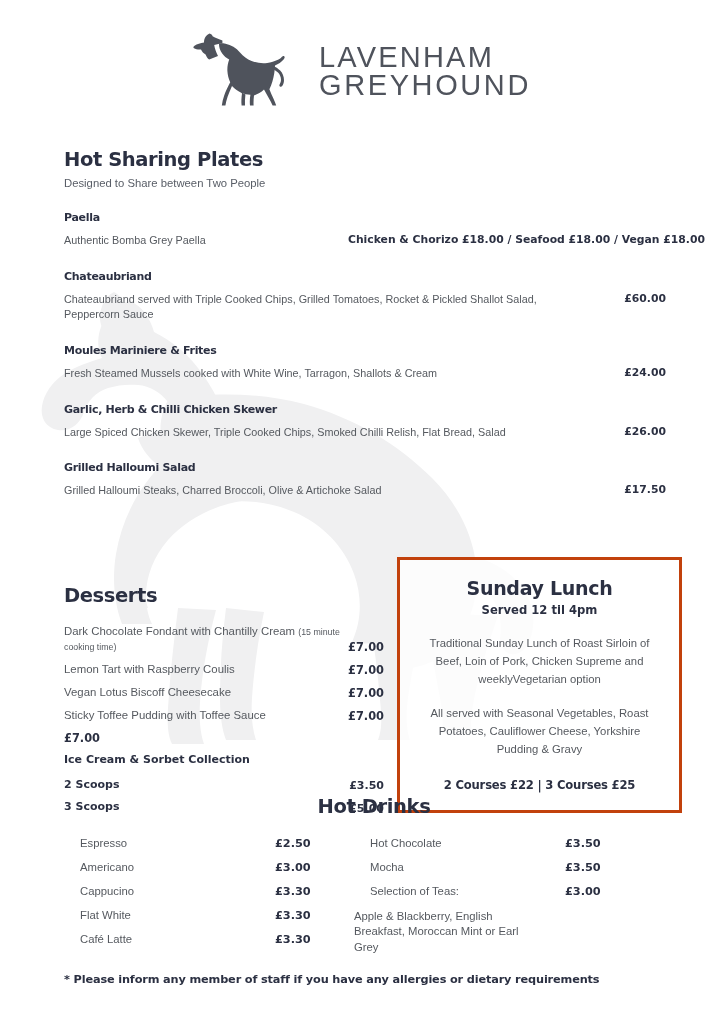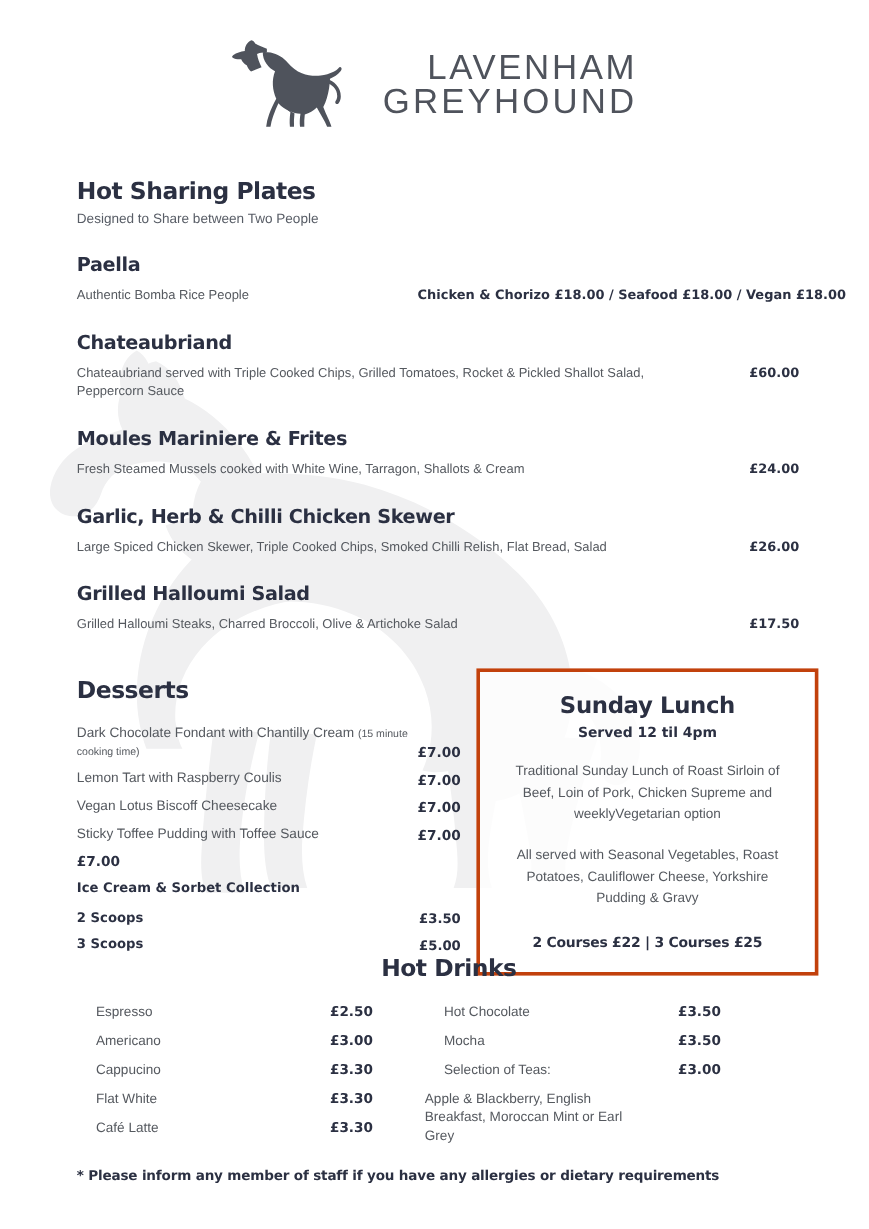--- a/index.html
+++ b/index.html
@@ -49,37 +49,36 @@
   .logo-mark { width: 108px; height: 82px; flex: 0 0 auto; }
   .logo-mark svg { width: 100%; height: 100%; display: block; }
   .logo-text {
     margin-left: 18px;
     line-height: 0.98;
     color: #4f535c;
     font-family: "Liberation Sans", sans-serif;
     font-weight: 400;
     font-size: 29px;
     letter-spacing: 2.2px;
-    text-align: right;
   }
   .logo-text .l2 { font-size: 29px; letter-spacing: 2.6px; }
 
   
   .section-title {
     font-family: "DejaVu Sans", sans-serif;
     font-weight: bold;
     font-size: 19.5px;
     color: #2b3042;
     letter-spacing: -0.4px;
     margin: 0;
   }
   .item-title {
     font-family: "DejaVu Sans", sans-serif;
     font-weight: bold;
-    font-size: 16px;
+    font-size: 11px;
     color: #2b3042;
     letter-spacing: -0.3px;
     margin: 0;
   }
   .sub-note {
     font-size: 11.3px;
     color: #585d66;
     margin: 0;
   }
   .desc {
@@ -111,21 +110,21 @@
     font-weight: bold;
     font-size: 10.8px;
     color: #2b3042;
     white-space: nowrap;
     margin-left: 38px;
   }
   #dish-paella .dish-row .desc { flex: 0 0 232px; }
   #dish-paella .dish-row .paella-prices { flex: 1 1 auto; text-align: left; }
 
   
-  #desserts { position: absolute; left: 64px; top: 564px; width: 320px; }
+  #desserts { position: absolute; left: 64px; top: 584px; width: 320px; }
   #desserts .section-title { margin-bottom: 17px; }
   .dessert-row {
     display: flex;
     align-items: flex-end;
     justify-content: space-between;
     margin-bottom: 8px;
   }
   .dessert-row .d-name { font-size: 11.4px; color: #55595f; line-height: 1.32; }
   .dessert-row .d-name .tiny { font-size: 8.8px; color: #55595f; }
   .dessert-row .price { font-size: 11.4px; }
@@ -304,21 +303,21 @@
     </div>
   </div>
 
   <section id="hot-sharing">
     <h2 class="section-title">Hot Sharing Plates</h2>
     <p class="sub-note">Designed to Share between Two People</p>
 
     <div class="dish" id="dish-paella">
       <h3 class="item-title">Paella</h3>
       <div class="dish-row">
-        <div class="desc">Authentic Bomba Rice People</div>
+        <div class="desc">Authentic Bomba Grey Paella</div>
         <div class="paella-prices">Chicken &amp; Chorizo £18.00   /   Seafood £18.00   /   Vegan £18.00</div>
       </div>
     </div>
 
     <div class="dish">
       <h3 class="item-title">Chateaubriand</h3>
       <div class="dish-row">
         <div class="desc">Chateaubriand served with Triple Cooked Chips, Grilled Tomatoes,  Rocket &amp; Pickled Shallot Salad, Peppercorn Sauce</div>
         <div class="price">£60.00</div>
       </div>

